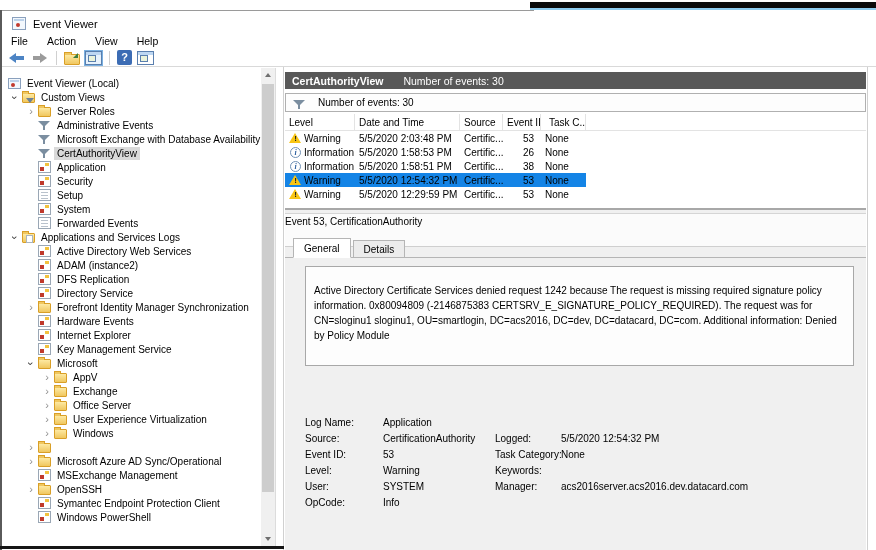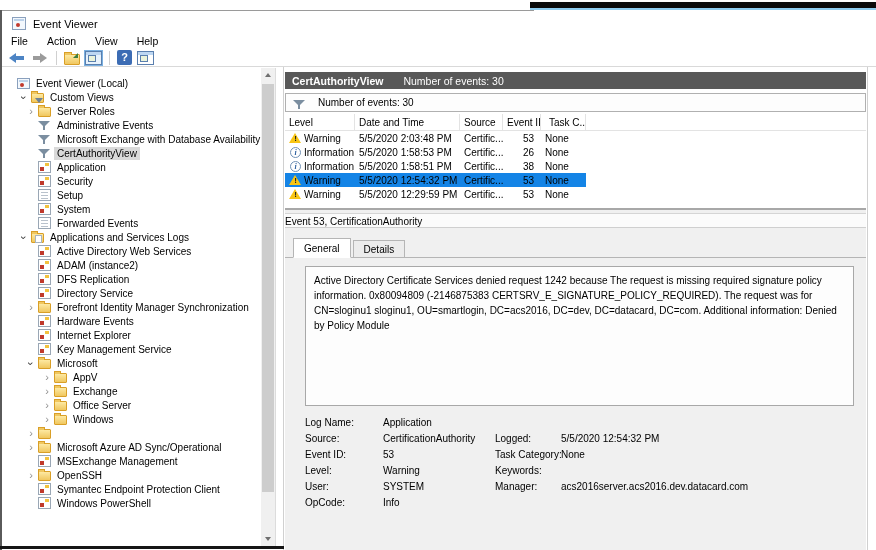--- a/index.html
+++ b/index.html
@@ -45,21 +45,21 @@
   .tb-console::after { content:""; position:absolute; left:2px; bottom:2px; width:6px; height:5px;
                 border:1px solid #5a7fae; background:#eaf3db; }
   .tb-console.active { outline:1px solid #7ab0e0; background:#e7f2fc; }
   .tb-help { width:15px; height:15px; background:#3c6cb4; color:#fff; font-weight:bold; font-size:11px;
              text-align:center; line-height:15px; border-radius:2px; }
 
   
   .tree-panel { position:absolute; left:2px; top:68px; width:274px; bottom:4px; background:#fff;
                 border-right:1px solid #dcdcdc; overflow:hidden; }
   .tree { position:absolute; left:0; top:8px; right:14px; }
-  .titem { display:flex; align-items:center; height:14px; padding-left:15px; white-space:nowrap; cursor:default; }
+  .titem { display:flex; align-items:center; height:14px; padding-left:6px; white-space:nowrap; cursor:default; }
   .titem.lvl1 { padding-left:22px; }
   .titem.lvl2 { padding-left:38px; }
   .exp { width:14px; flex:none; text-align:center; color:#909090; font-size:11px; line-height:13px; }
   .exp.closed::before { content:"\203A"; }
   .exp.open::before { content:"\203A"; display:inline-block; transform:rotate(90deg); color:#3f3f3f; }
   .lbl { padding:1px 3px; }
   .titem.sel .lbl { background:#d9d9d9; }
 
   .ico { width:13px; height:12px; flex:none; margin-right:3px; position:relative; display:inline-block; }
   .ico.root { border:1px solid #8aa0bd; background:#f3f8fd; height:11px; }
@@ -116,29 +116,29 @@
       border-right:6px solid transparent; border-bottom:10px solid #f8c513; }
   .ico.warning::after { content:"!"; position:absolute; left:0; right:0; top:2px; text-align:center;
       font-size:8px; font-weight:bold; color:#222; }
   .ico.info { width:11px; height:11px; margin:0 1px; border-radius:50%; background:#fff; border:1px solid #7191b5; }
   .ico.info::after { content:"i"; position:absolute; left:0; right:0; top:0; text-align:center;
       font:italic bold 8px "Liberation Serif", serif; color:#2c5f9e; line-height:10px; }
 
   
   .detail-panel { position:absolute; top:141px; left:1px; right:1px; bottom:0; background:#f0f0f0;
                   border-top:2px solid #a8a8a8; }
-  .dp-title { position:absolute; top:3px; left:0; right:0; height:15px; background:#fbfbfb;
+  .dp-title { position:absolute; top:3px; left:0; right:0; height:34px; background:#fbfbfb;
               border-top:1px solid #d5d5d5; border-bottom:1px solid #cfcfcf; line-height:16px; }
   .tabs { position:absolute; top:28px; left:8px; display:flex; align-items:flex-end; }
   .tabline { position:absolute; top:47px; left:0; right:0; height:1px; background:#b5b5b5; }
   .tab { padding:3px 10px 3px 10px; border:1px solid #b5b5b5; background:#ececec; margin-right:2px;
          position:relative; z-index:1; height:18px; }
   .tab.active { background:#fff; border-bottom:1px solid #fff; height:20px; padding-top:4px; z-index:2; }
-  .desc-box { position:absolute; top:56px; left:20px; right:12px; height:140px; background:#fdfdfd;
-              border:1px solid #a8a8a8; padding:6px 8px; line-height:1.5; overflow:hidden; }
+  .desc-box { position:absolute; top:56px; left:20px; right:12px; height:100px; background:#fdfdfd;
+              border:1px solid #a8a8a8; padding:16px 8px; line-height:1.5; overflow:hidden; }
   .fields { position:absolute; top:207px; left:20px; right:10px; }
   .frow { display:flex; height:16px; white-space:nowrap; }
   .fl1 { width:78px; flex:none; } .fv1 { width:112px; flex:none; } .fl2 { width:66px; flex:none; } .fv2 { flex:1; }
   .link { color:#0b5fd0; text-decoration:underline; cursor:pointer; }
 </style>
 </head>
 <body>
 
 <div class="screen">
 
@@ -287,20 +287,25 @@
           <span class="lbl">Exchange</span>
         </div>
       <div class="titem lvl2">
           <span class="exp closed"></span>
           <span class="ico folder"></span>
           <span class="lbl">Office Server</span>
         </div>
       <div class="titem lvl2">
           <span class="exp closed"></span>
           <span class="ico folder"></span>
+          <span class="lbl">User Experience Virtualization</span>
+        </div>
+      <div class="titem lvl2">
+          <span class="exp closed"></span>
+          <span class="ico folder"></span>
           <span class="lbl">Windows</span>
         </div>
       <div class="titem lvl1">
           <span class="exp closed"></span>
           <span class="ico folder"></span>
         </div>
       <div class="titem lvl1">
           <span class="exp closed"></span>
           <span class="ico folder"></span>
           <span class="lbl">Microsoft Azure AD Sync/Operational</span>

